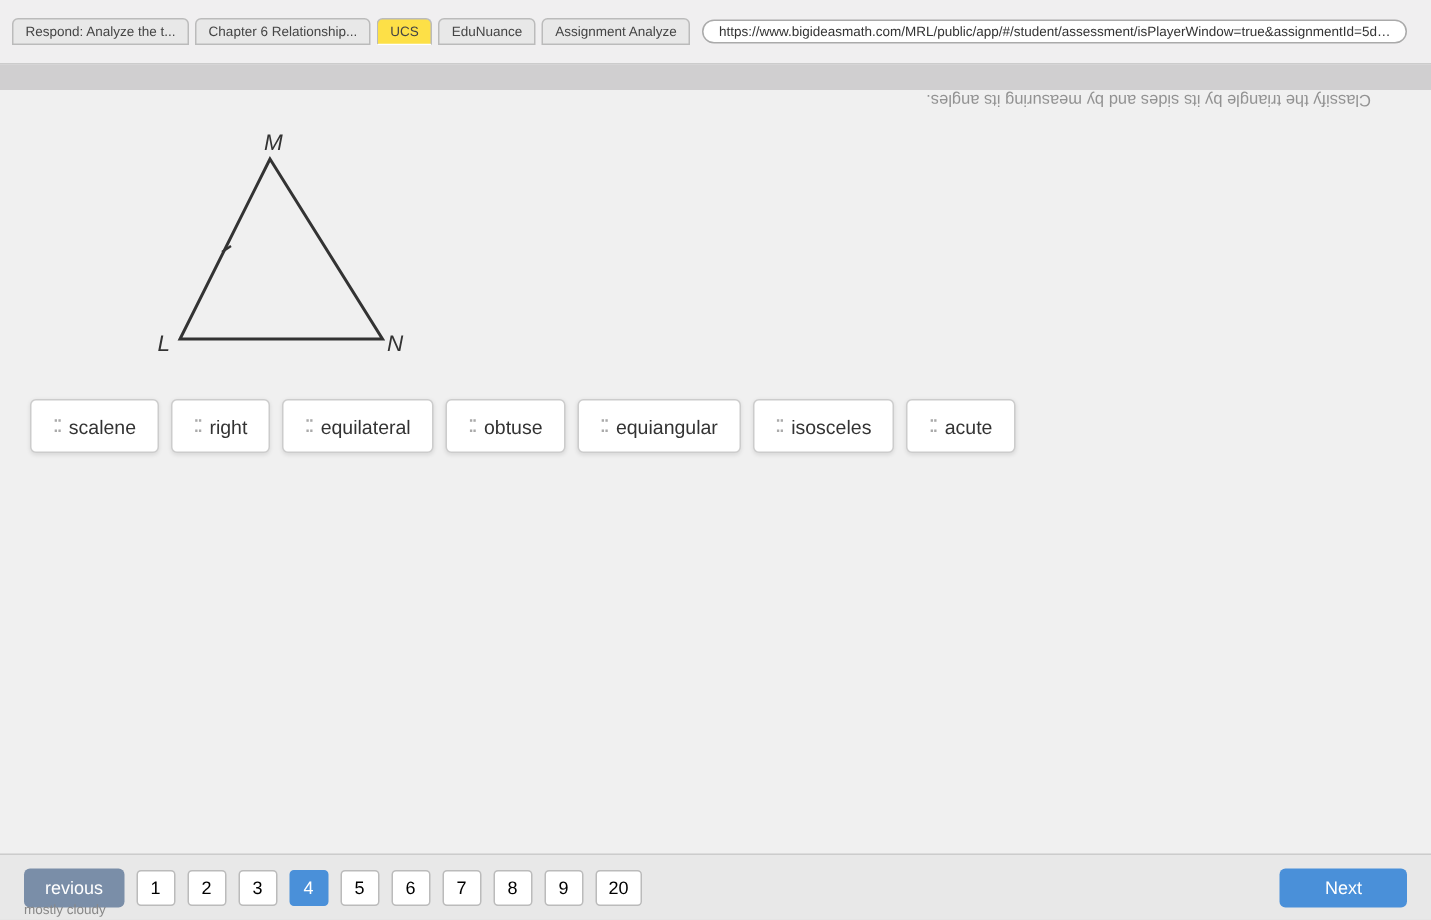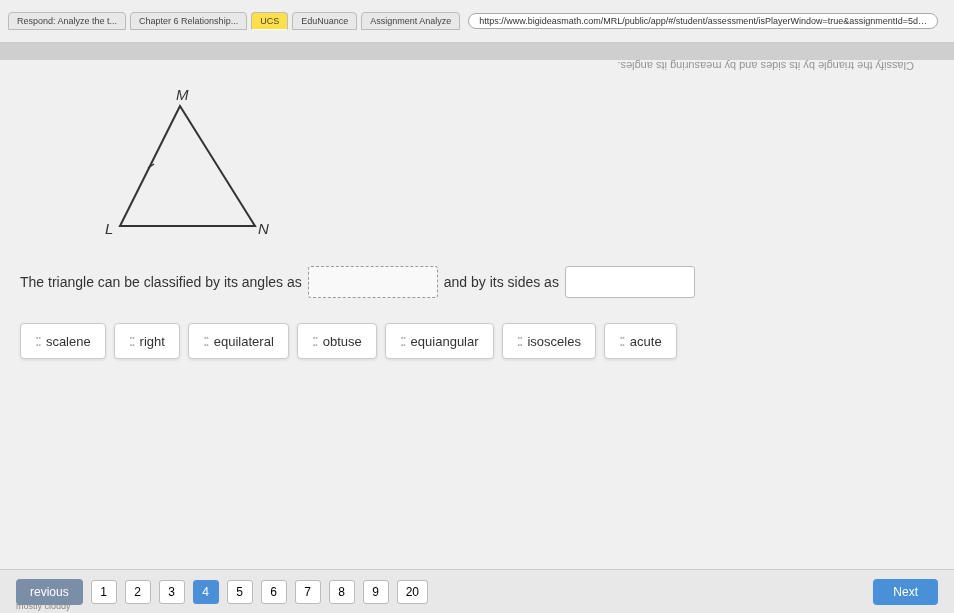--- a/index.html
+++ b/index.html
@@ -182,21 +182,21 @@
       background: #4a90d9;
       color: white;
       border-color: #4a90d9;
     }
 
     .next-button {
       background: #4a90d9;
       color: white;
       border: none;
       border-radius: 4px;
-      padding: 6px 20px;
+      padding: 6px 30px;
       font-size: 12px;
       cursor: pointer;
       margin-left: auto;
     }
 
     .weather-text {
       position: absolute;
       bottom: 2px;
       left: 16px;
       font-size: 9px;
@@ -240,28 +240,20 @@
       <polygon points="100,20 40,140 175,140" fill="none" stroke="#333" stroke-width="2"></polygon>
 
       <line x1="68" y1="82" x2="74" y2="78" stroke="#333" stroke-width="1.5"></line>
 
       <text x="96" y="14" font-size="15" font-family="Arial" fill="#333" font-style="italic">M</text>
       <text x="25" y="148" font-size="15" font-family="Arial" fill="#333" font-style="italic">L</text>
       <text x="178" y="148" font-size="15" font-family="Arial" fill="#333" font-style="italic">N</text>
     </svg>
   </div>
 
-  <div class="question-section">
-    <div class="question-text">
-      <span>The triangle can be classified by its angles as</span>
-      <div class="answer-box"></div>
-      <span>and by its sides as</span>
-      <div class="answer-box-solid"></div>
-    </div>
-  </div>
 
   <div class="tiles-section">
     <div class="answer-tile">
       <span class="tile-dots">::</span>
       <span>scalene</span>
     </div>
     <div class="answer-tile">
       <span class="tile-dots">::</span>
       <span>right</span>
     </div>

